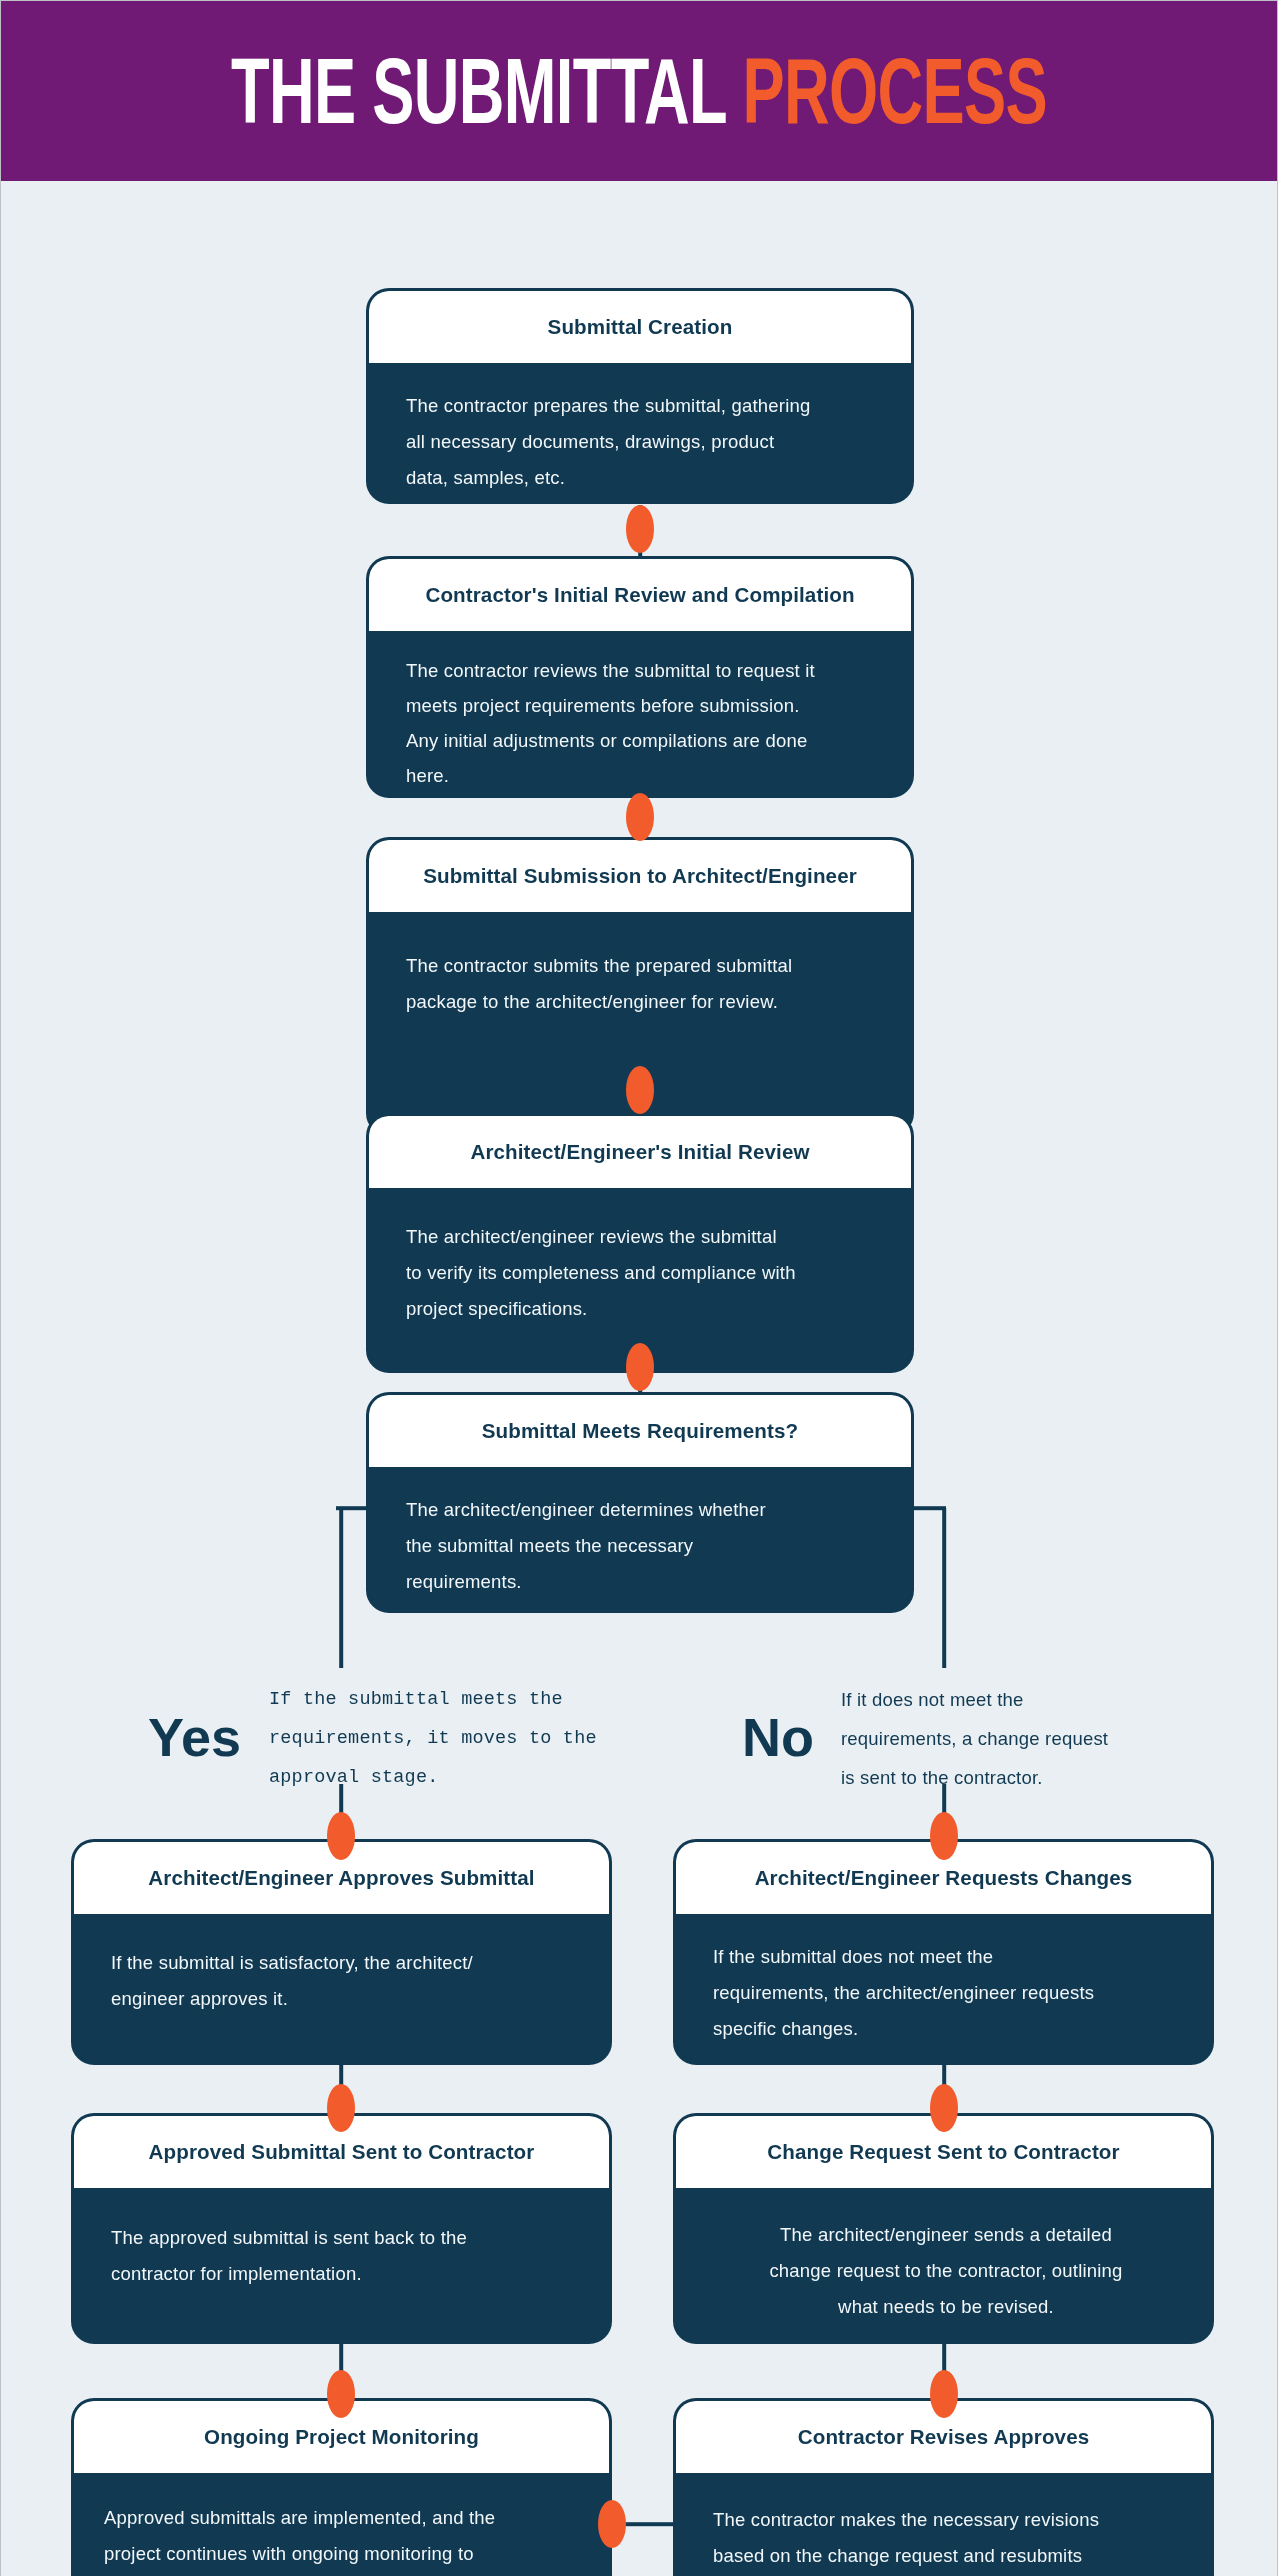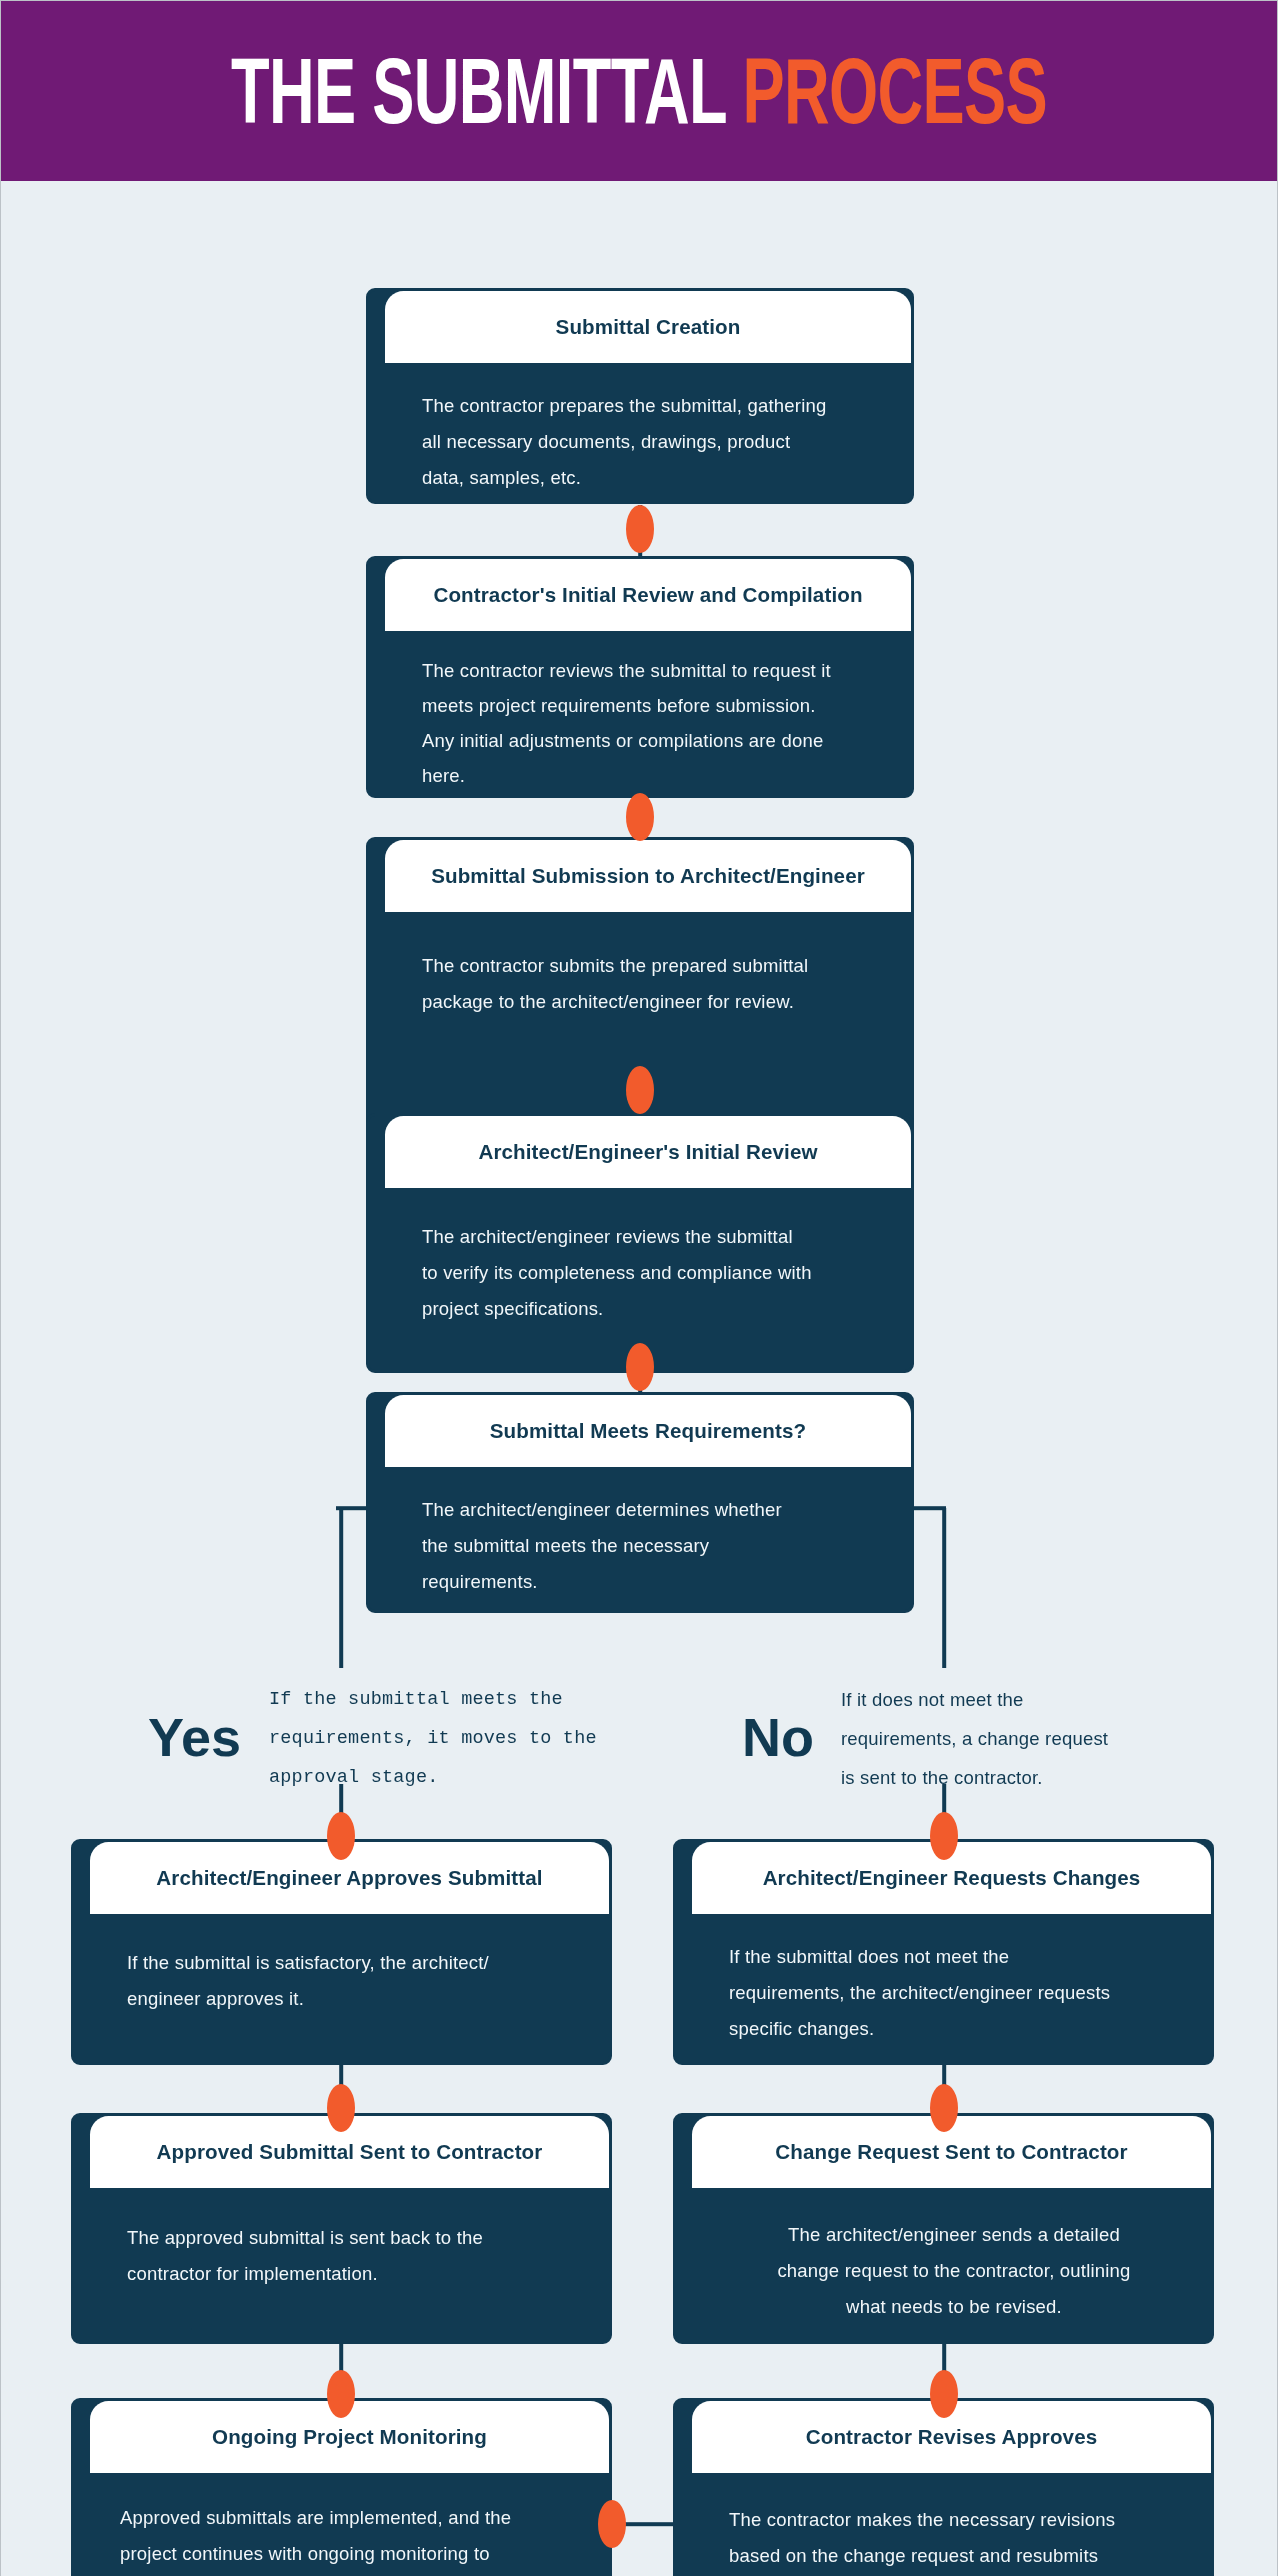--- a/index.html
+++ b/index.html
@@ -22,24 +22,23 @@
     font-size:93px;font-weight:bold;letter-spacing:-1px;
     transform:scaleX(0.68);transform-origin:center;
     white-space:nowrap;color:#ffffff;
   }
   .banner-title .accent{color:#f25b2c;}
   
   .fbox{
     position:absolute;
     background:#113a52;
     border:3.1px solid #113a52;
-    border-radius:9px;
+    border-radius:23px;
     overflow:hidden;
     box-sizing:border-box;
-    padding-left:16px;
   }
   .fbox-header{
     height:72px;background:#ffffff;
     display:flex;align-items:center;justify-content:center;
     border-radius:18.5px 18.5px 0 0;
   }
   .fbox-header span{
     color:#113a52;font-size:20.6px;font-weight:bold;letter-spacing:0.1px;
   }
   .fbox-body{

